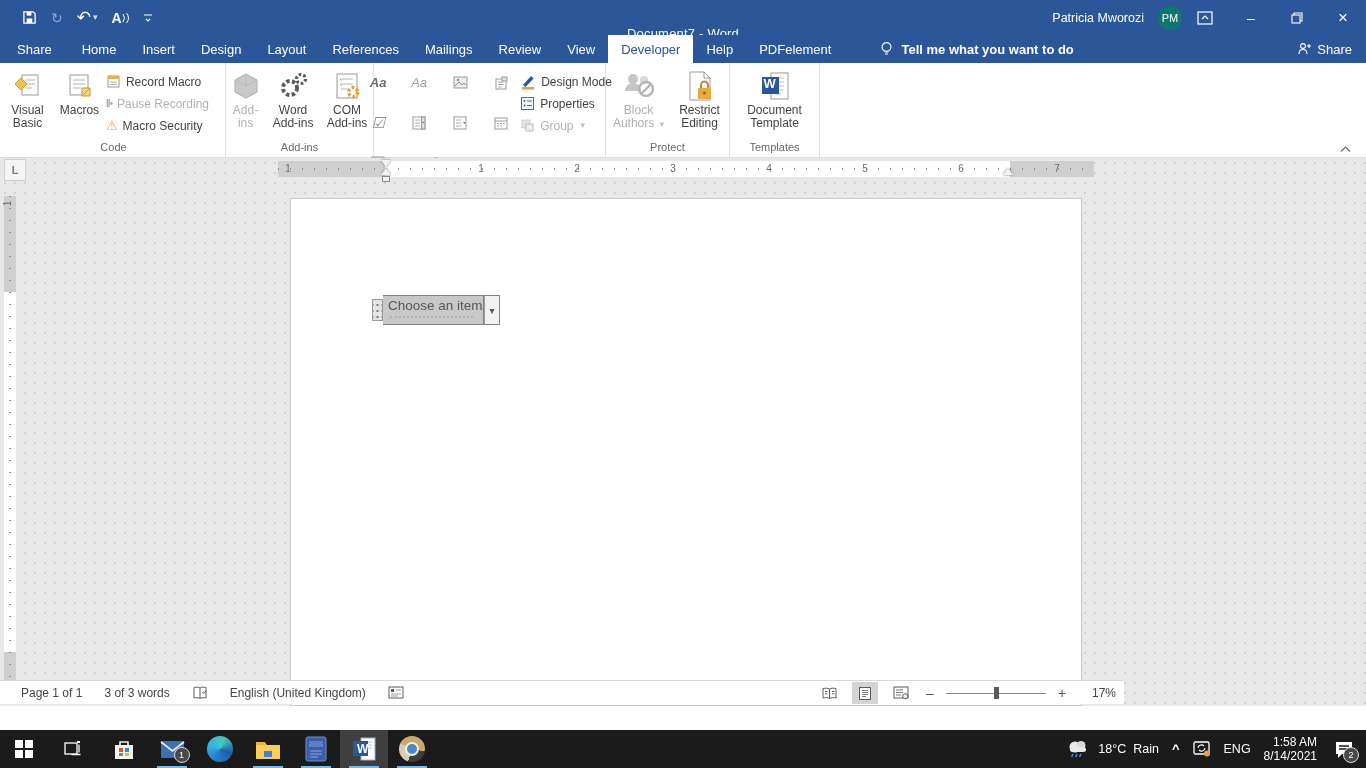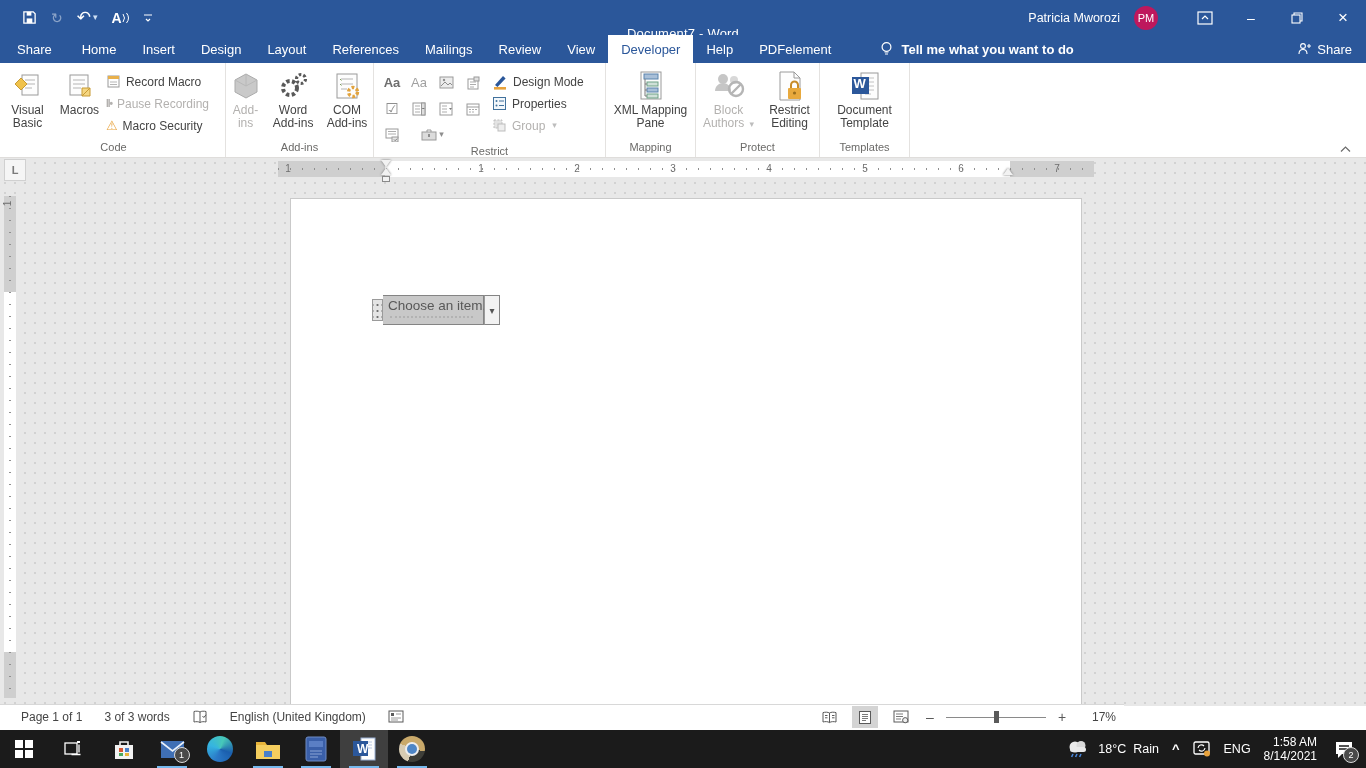--- a/index.html
+++ b/index.html
@@ -8,41 +8,41 @@
   .abs{position:absolute;}
   
   .titlebar{left:0;top:0;width:1366px;height:35px;background:#2b579a;color:#fff;}
   .qat{position:absolute;left:22px;top:0;height:35px;display:flex;align-items:center;gap:14px;font-size:14px;}
   .qat .qbtn{display:flex;align-items:center;color:#fff;cursor:default;}
   .qat .dim{opacity:.45;}
   .caret{font-size:9px;line-height:9px;color:#cfe0f5;margin-left:2px;}
   .title-center{position:absolute;left:0;top:16px;width:1366px;height:35px;display:flex;align-items:center;justify-content:center;font-size:13px;letter-spacing:.2px;}
   .tb-right{position:absolute;right:0;top:0;height:35px;display:flex;align-items:center;gap:0;}
   .user-name{font-size:12.5px;margin-right:14px;}
-  .avatar{width:24px;height:24px;border-radius:50%;background:#be185d;color:#fff;font-size:11px;display:flex;align-items:center;justify-content:center;margin-right:24px;}
+  .avatar{width:24px;height:24px;border-radius:50%;background:#0f766e;color:#fff;font-size:11px;display:flex;align-items:center;justify-content:center;}
   .winbtn{width:46px;height:35px;display:flex;align-items:center;justify-content:center;color:#fff;font-size:14px;}
   
   .tabrow{left:0;top:35px;width:1366px;height:28px;background:#2b579a;display:flex;align-items:stretch;color:#fff;font-size:13px;}
   .tab{display:flex;align-items:center;padding:0 13px;cursor:default;}
   .tab.first{padding:0 17px;}
   .tab.active{background:#fff;color:#2b579a;}
   .tellme{display:flex;align-items:center;gap:8px;margin-left:26px;padding:0 10px;font-weight:bold;}
   .share{position:absolute;right:14px;top:35px;height:28px;display:flex;align-items:center;gap:6px;color:#fff;font-size:13px;}
   
   .ribbon{left:0;top:63px;width:1366px;height:95px;background:#fff;border-bottom:1px solid #dfdddb;display:flex;align-items:stretch;padding-left:2px;box-sizing:border-box;}
   .rgroup{position:relative;border-right:1px solid #e4e2e0;display:flex;flex-direction:column;box-sizing:border-box;}
   .rcontent{flex:1;display:flex;align-items:flex-start;justify-content:center;gap:2px;padding-top:3px;}
   .rlabel{height:16px;text-align:center;font-size:11px;color:#6b6a68;}
   .bigbtn{display:flex;flex-direction:column;align-items:center;text-align:center;font-size:12px;color:#444;padding:2px 3px;line-height:13px;}
   .bigbtn .bicon{height:36px;display:flex;align-items:center;justify-content:center;}
   .bigbtn.dim{color:#b3b1af;}
   .smallcol{display:flex;flex-direction:column;justify-content:center;gap:1px;padding-top:5px;}
   .smallbtn{display:flex;align-items:center;gap:5px;font-size:12px;color:#444;height:21px;white-space:nowrap;}
   .smallbtn.dim{color:#b3b1af;}
-  .cgrid{display:grid;grid-template-columns:repeat(4,22px);grid-auto-rows:21px;gap:5px;padding-top:6px;margin-right:6px;}
+  .cgrid{display:grid;grid-template-columns:repeat(4,22px);grid-auto-rows:21px;gap:19px;padding-top:6px;margin-right:6px;font-style:italic;}
   .citem{display:flex;align-items:center;justify-content:center;color:#8e8e8e;font-size:12px;}
   .aa1{font-weight:bold;color:#6e6e6e;font-size:13px;}
   .aa2{color:#a0a0a0;font-size:13px;}
   .chk{font-size:15px;color:#8e8e8e;}
   .collapse-ribbon{position:absolute;right:12px;top:79px;width:18px;height:14px;display:flex;align-items:center;justify-content:center;}
   
   .workarea{left:0;top:158px;width:1366px;height:548px;background:#e8e8e8;
     background-image:radial-gradient(circle,#d2d2d2 1px,transparent 1.3px);background-size:10px 10px;}
   .tabsel{position:absolute;left:4px;top:1px;width:20px;height:20px;background:#f5f5f5;border:1px solid #d0d0d0;display:flex;align-items:center;justify-content:center;color:#7a7a7a;font-size:11px;font-weight:bold;}
   .hruler{position:absolute;left:278px;top:3px;width:816px;height:16px;background:#cfcfcf;}
@@ -62,21 +62,21 @@
   .page{position:absolute;left:290px;top:40px;width:792px;height:508px;background:#fff;border:1px solid #c9c9c9;box-sizing:border-box;}
   
   .ccontrol{position:absolute;left:372px;top:137px;display:flex;align-items:stretch;height:30px;}
   .cc-handle{width:11px;height:22px;align-self:center;background:#e4e4e4;border:1px solid #9a9a9a;box-sizing:border-box;
     background-image:radial-gradient(circle,#6e6e6e 1px,transparent 1.2px);background-size:5px 6px;background-position:2px 2px;}
   .cc-main{width:101px;background:#c8c8c8;border:1px solid #848484;border-left:none;box-sizing:border-box;padding:2px 0 0 5px;}
   .cc-text{font-size:13.5px;color:#585858;white-space:nowrap;}
   .cc-dots{height:0;border-bottom:2px dotted #a9a9a9;opacity:.7;margin:3px 10px 0 2px;}
   .cc-arrow{width:16px;background:#f2f2f2;border:1px solid #848484;border-left:1px solid #9a9a9a;box-sizing:border-box;display:flex;align-items:center;justify-content:center;color:#555;font-size:10px;}
   
-  .statusbar{left:0;top:704px;width:1124px;height:24px;background:#ffffff;border-top:1px solid #d8d8d8;box-sizing:border-box;display:flex;align-items:center;font-size:12px;color:#454545;}
+  .statusbar{left:0;top:680px;width:1124px;height:24px;background:#ffffff;border-top:1px solid #d8d8d8;box-sizing:border-box;display:flex;align-items:center;font-size:12px;color:#454545;}
   .sb-left{display:flex;align-items:center;gap:0;padding-left:10px;}
   .sb-item{padding:0 11px;display:flex;align-items:center;gap:4px;}
   .sb-right{position:absolute;right:8px;top:0;height:24px;display:flex;align-items:center;gap:10px;}
   .viewbtn{width:26px;height:22px;display:flex;align-items:center;justify-content:center;}
   .viewbtn.active{background:#d4d4d4;}
   .zoomtrack{position:relative;width:100px;height:22px;display:flex;align-items:center;}
   .ztline{width:100px;height:1px;background:#8a8a8a;}
   .zthumb{position:absolute;left:48px;top:5px;width:5px;height:12px;background:#5a5a5a;}
   .zbtn{font-size:14px;color:#5a5a5a;width:12px;text-align:center;}
   .zoomlvl{width:38px;text-align:right;color:#454545;}
@@ -344,38 +344,20 @@
                 <rect x="6" y="6" width="7" height="7" fill="#eeeeee" stroke="#bdbdbd"></rect>
               </svg>
             <span>Group</span>
             <span class="caret" style="color:#bdbdbd">▾</span>
           </div>
         </div>
       </div>
       <div class="rlabel">Restrict</div>
     </div>
 
-    <div class="rgroup" style="width:90px">
-      <div class="rcontent">
-        <div class="bigbtn" style="width:82px">
-          <span class="bicon">
-            <svg width="32" height="32" viewBox="0 0 32 32">
-                <rect x="6" y="2" width="20" height="27" fill="#fdfdfd" stroke="#9a9a9a"></rect>
-                <rect x="9" y="4" width="14" height="5" fill="#a8bfd8" stroke="#5b84ad"></rect>
-                <rect x="12" y="12" width="11" height="4" fill="#cfe0d8" stroke="#6fa287"></rect>
-                <rect x="12" y="18" width="11" height="4" fill="#a8bfd8" stroke="#5b84ad"></rect>
-                <rect x="12" y="24" width="11" height="4" fill="#cfe0d8" stroke="#6fa287"></rect>
-                <path d="M10 9v17M10 14h2M10 20h2M10 26h2" fill="none" stroke="#7a7a7a"></path>
-              </svg>
-          </span>
-          <span>XML Mapping Pane</span>
-        </div>
-      </div>
-      <div class="rlabel">Mapping</div>
-    </div>
 
     <div class="rgroup" style="width:124px">
       <div class="rcontent">
         <div class="bigbtn dim" style="width:56px">
           <span class="bicon">
             <svg width="34" height="30" viewBox="0 0 34 30">
                 <circle cx="11" cy="8" r="5" fill="#c6c6c6"></circle>
                 <path d="M3 20c0-5 4-8 8-8s8 3 8 8" fill="#c6c6c6"></path>
                 <circle cx="22" cy="9" r="4" fill="#d8d8d8"></circle>
                 <circle cx="24" cy="18" r="7" fill="none" stroke="#b5b5b5" stroke-width="2.4"></circle>

